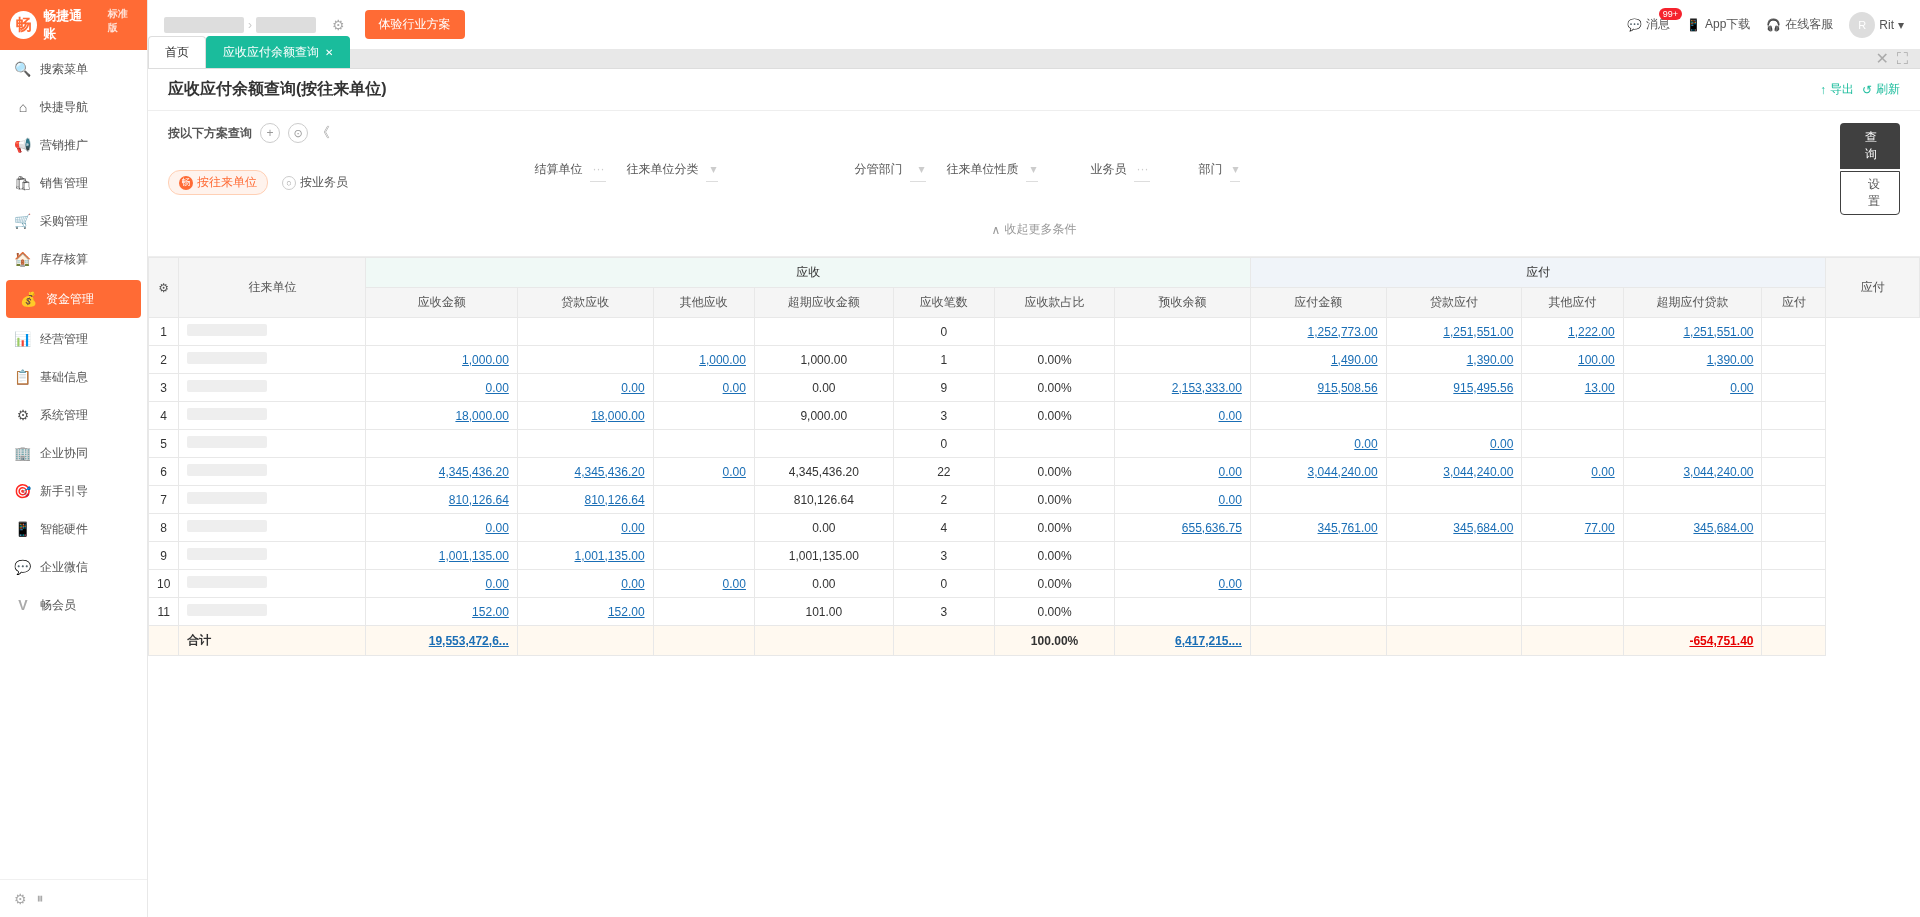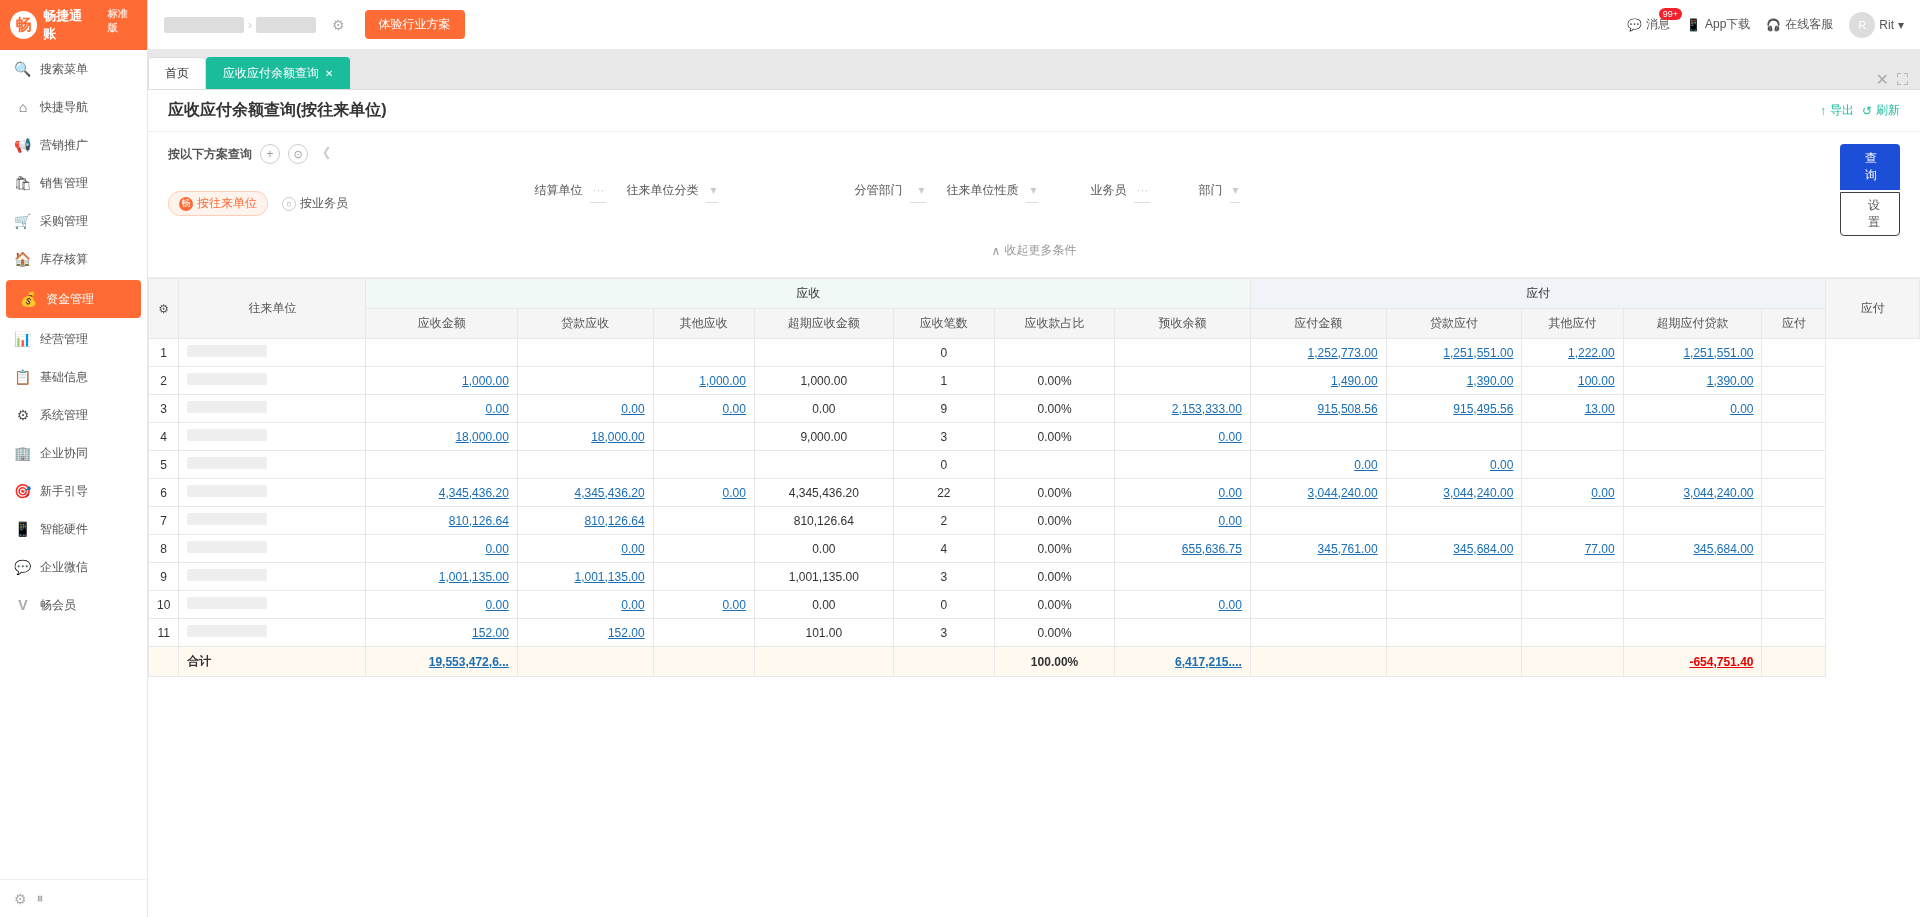--- a/index.html
+++ b/index.html
@@ -31,21 +31,21 @@
     .top-nav-breadcrumb .separator { color: #ccc; }
     .top-nav-gear { color: #aaa; cursor: pointer; font-size: 14px; margin-left: 6px; }
     .top-nav-btn { background: #ff6b35; color: #fff; border: none; border-radius: 4px; padding: 6px 14px; font-size: 12px; cursor: pointer; margin-left: 10px; }
     .top-nav-right { margin-left: auto; display: flex; align-items: center; gap: 16px; color: #555; font-size: 12px; }
     .top-nav-right .badge-item { position: relative; cursor: pointer; display: flex; align-items: center; gap: 4px; }
     .badge-num { position: absolute; top: -8px; right: -12px; background: #f5222d; color: #fff; font-size: 9px; border-radius: 8px; padding: 1px 4px; }
     .user-avatar { width: 26px; height: 26px; border-radius: 50%; background: #ddd; display: flex; align-items: center; justify-content: center; color: #fff; font-size: 11px; }
     .user-info { display: flex; align-items: center; gap: 4px; }
 
     
-    .tabs-bar { height: 40px; background: #f5f5f5; display: flex; align-items: flex-end; padding: 0 0 0 0; border-bottom: 1px solid #ddd; }
+    .tabs-bar { height: 19px; background: #f5f5f5; display: flex; align-items: flex-end; padding: 0 0 0 0; border-bottom: 1px solid #ddd; }
     .tab { height: 32px; padding: 0 16px; display: flex; align-items: center; cursor: pointer; font-size: 12px; border-radius: 4px 4px 0 0; gap: 6px; }
     .tab.home { background: #fff; color: #333; border: 1px solid #ddd; border-bottom: none; }
     .tab.active { background: #1abc9c; color: #fff; border: 1px solid #1abc9c; border-bottom: none; }
     .tab-close { font-size: 10px; cursor: pointer; }
 
     
     .page-header { display: flex; align-items: center; padding: 10px 20px; background: #fff; border-bottom: 1px solid #eee; }
     .page-title { font-size: 16px; font-weight: bold; color: #333; }
     .page-actions { margin-left: auto; display: flex; gap: 8px; }
     .page-action-btn { display: flex; align-items: center; gap: 4px; color: #1abc9c; font-size: 12px; cursor: pointer; border: none; background: none; }
@@ -58,21 +58,21 @@
     .filter-settings-btn { width: 20px; height: 20px; border: 1px solid #ccc; border-radius: 50%; display: flex; align-items: center; justify-content: center; cursor: pointer; color: #999; font-size: 11px; }
     .filter-collapse-btn { color: #999; cursor: pointer; font-size: 14px; }
 
     .filter-scheme { display: flex; align-items: center; gap: 4px; margin-bottom: 8px; }
     .scheme-item { display: flex; align-items: center; gap: 4px; background: #fff3ed; border-radius: 12px; padding: 3px 10px; cursor: pointer; color: #ff6b35; border: 1px solid #ffd0b5; }
     .scheme-item .scheme-icon { width: 14px; height: 14px; background: #ff6b35; border-radius: 50%; display: flex; align-items: center; justify-content: center; color: #fff; font-size: 9px; }
     .scheme-item2 { display: flex; align-items: center; gap: 4px; padding: 3px 10px; cursor: pointer; color: #555; }
     .scheme-dot { width: 14px; height: 14px; border: 1px solid #ccc; border-radius: 50%; display: flex; align-items: center; justify-content: center; font-size: 9px; color: #999; }
 
     .collapse-more { text-align: center; padding: 6px 0; color: #999; font-size: 12px; cursor: pointer; display: flex; align-items: center; justify-content: center; gap: 4px; }
-    .query-btn { background: #1d4ed8; color: #fff; border: none; border-radius: 4px 4px 0 0; padding: 6px 25px; font-size: 12px; cursor: pointer; display: block; width: 60px; text-align: center; }
+    .query-btn { background: #404040; color: #fff; border: none; border-radius: 4px 4px 0 0; padding: 6px 25px; font-size: 12px; cursor: pointer; display: block; width: 60px; text-align: center; }
     .settings-btn { background: #fff; color: #555; border: 1px solid #404040; border-radius: 0 0 4px 4px; padding: 4px 27px; font-size: 12px; cursor: pointer; display: block; width: 60px; text-align: center; }
 
     
     .table-container { flex: 1; overflow: auto; background: #fff; margin: 0; }
     .data-table { width: 100%; border-collapse: collapse; font-size: 12px; }
     .data-table th, .data-table td { border: 1px solid #e8e8e8; padding: 6px 8px; white-space: nowrap; }
     .data-table th { background: #f5f5f5; color: #555; font-weight: normal; text-align: center; }
     .data-table th.group { background: #f0f9f6; color: #333; }
     .data-table td { color: #333; text-align: center; }
     .data-table td.number { text-align: right; color: #1a6eb5; text-decoration: underline; cursor: pointer; }

